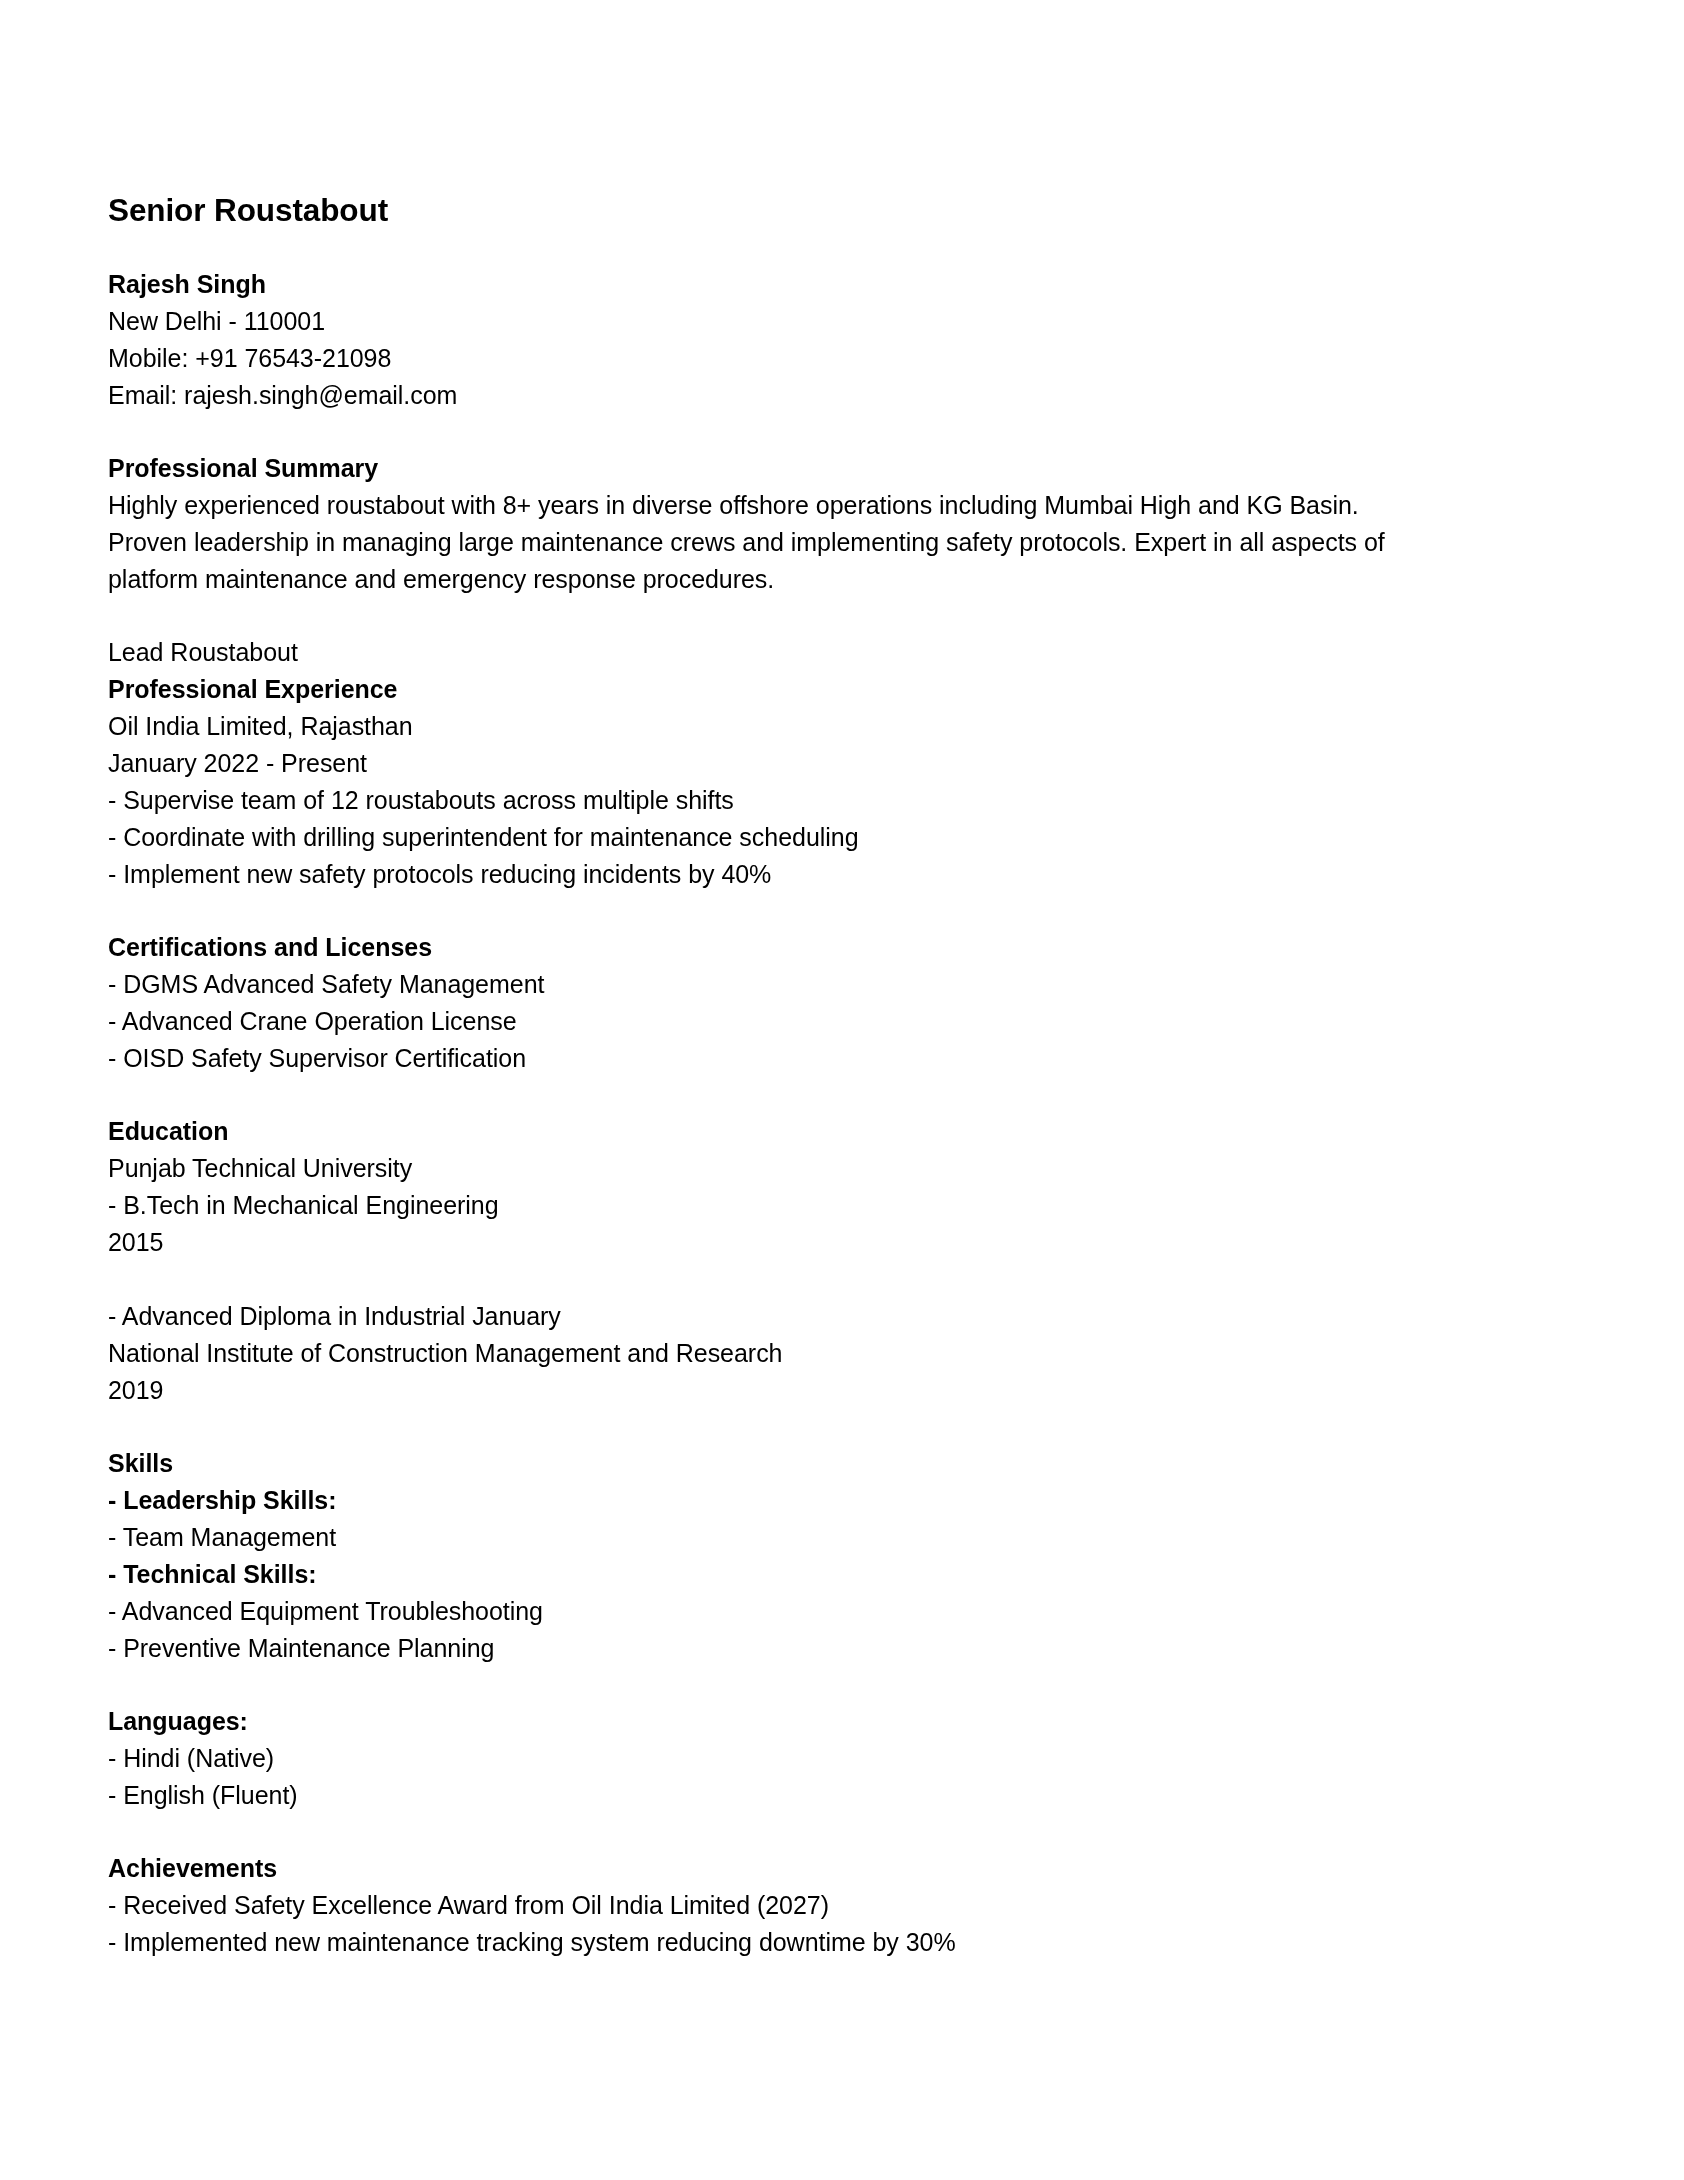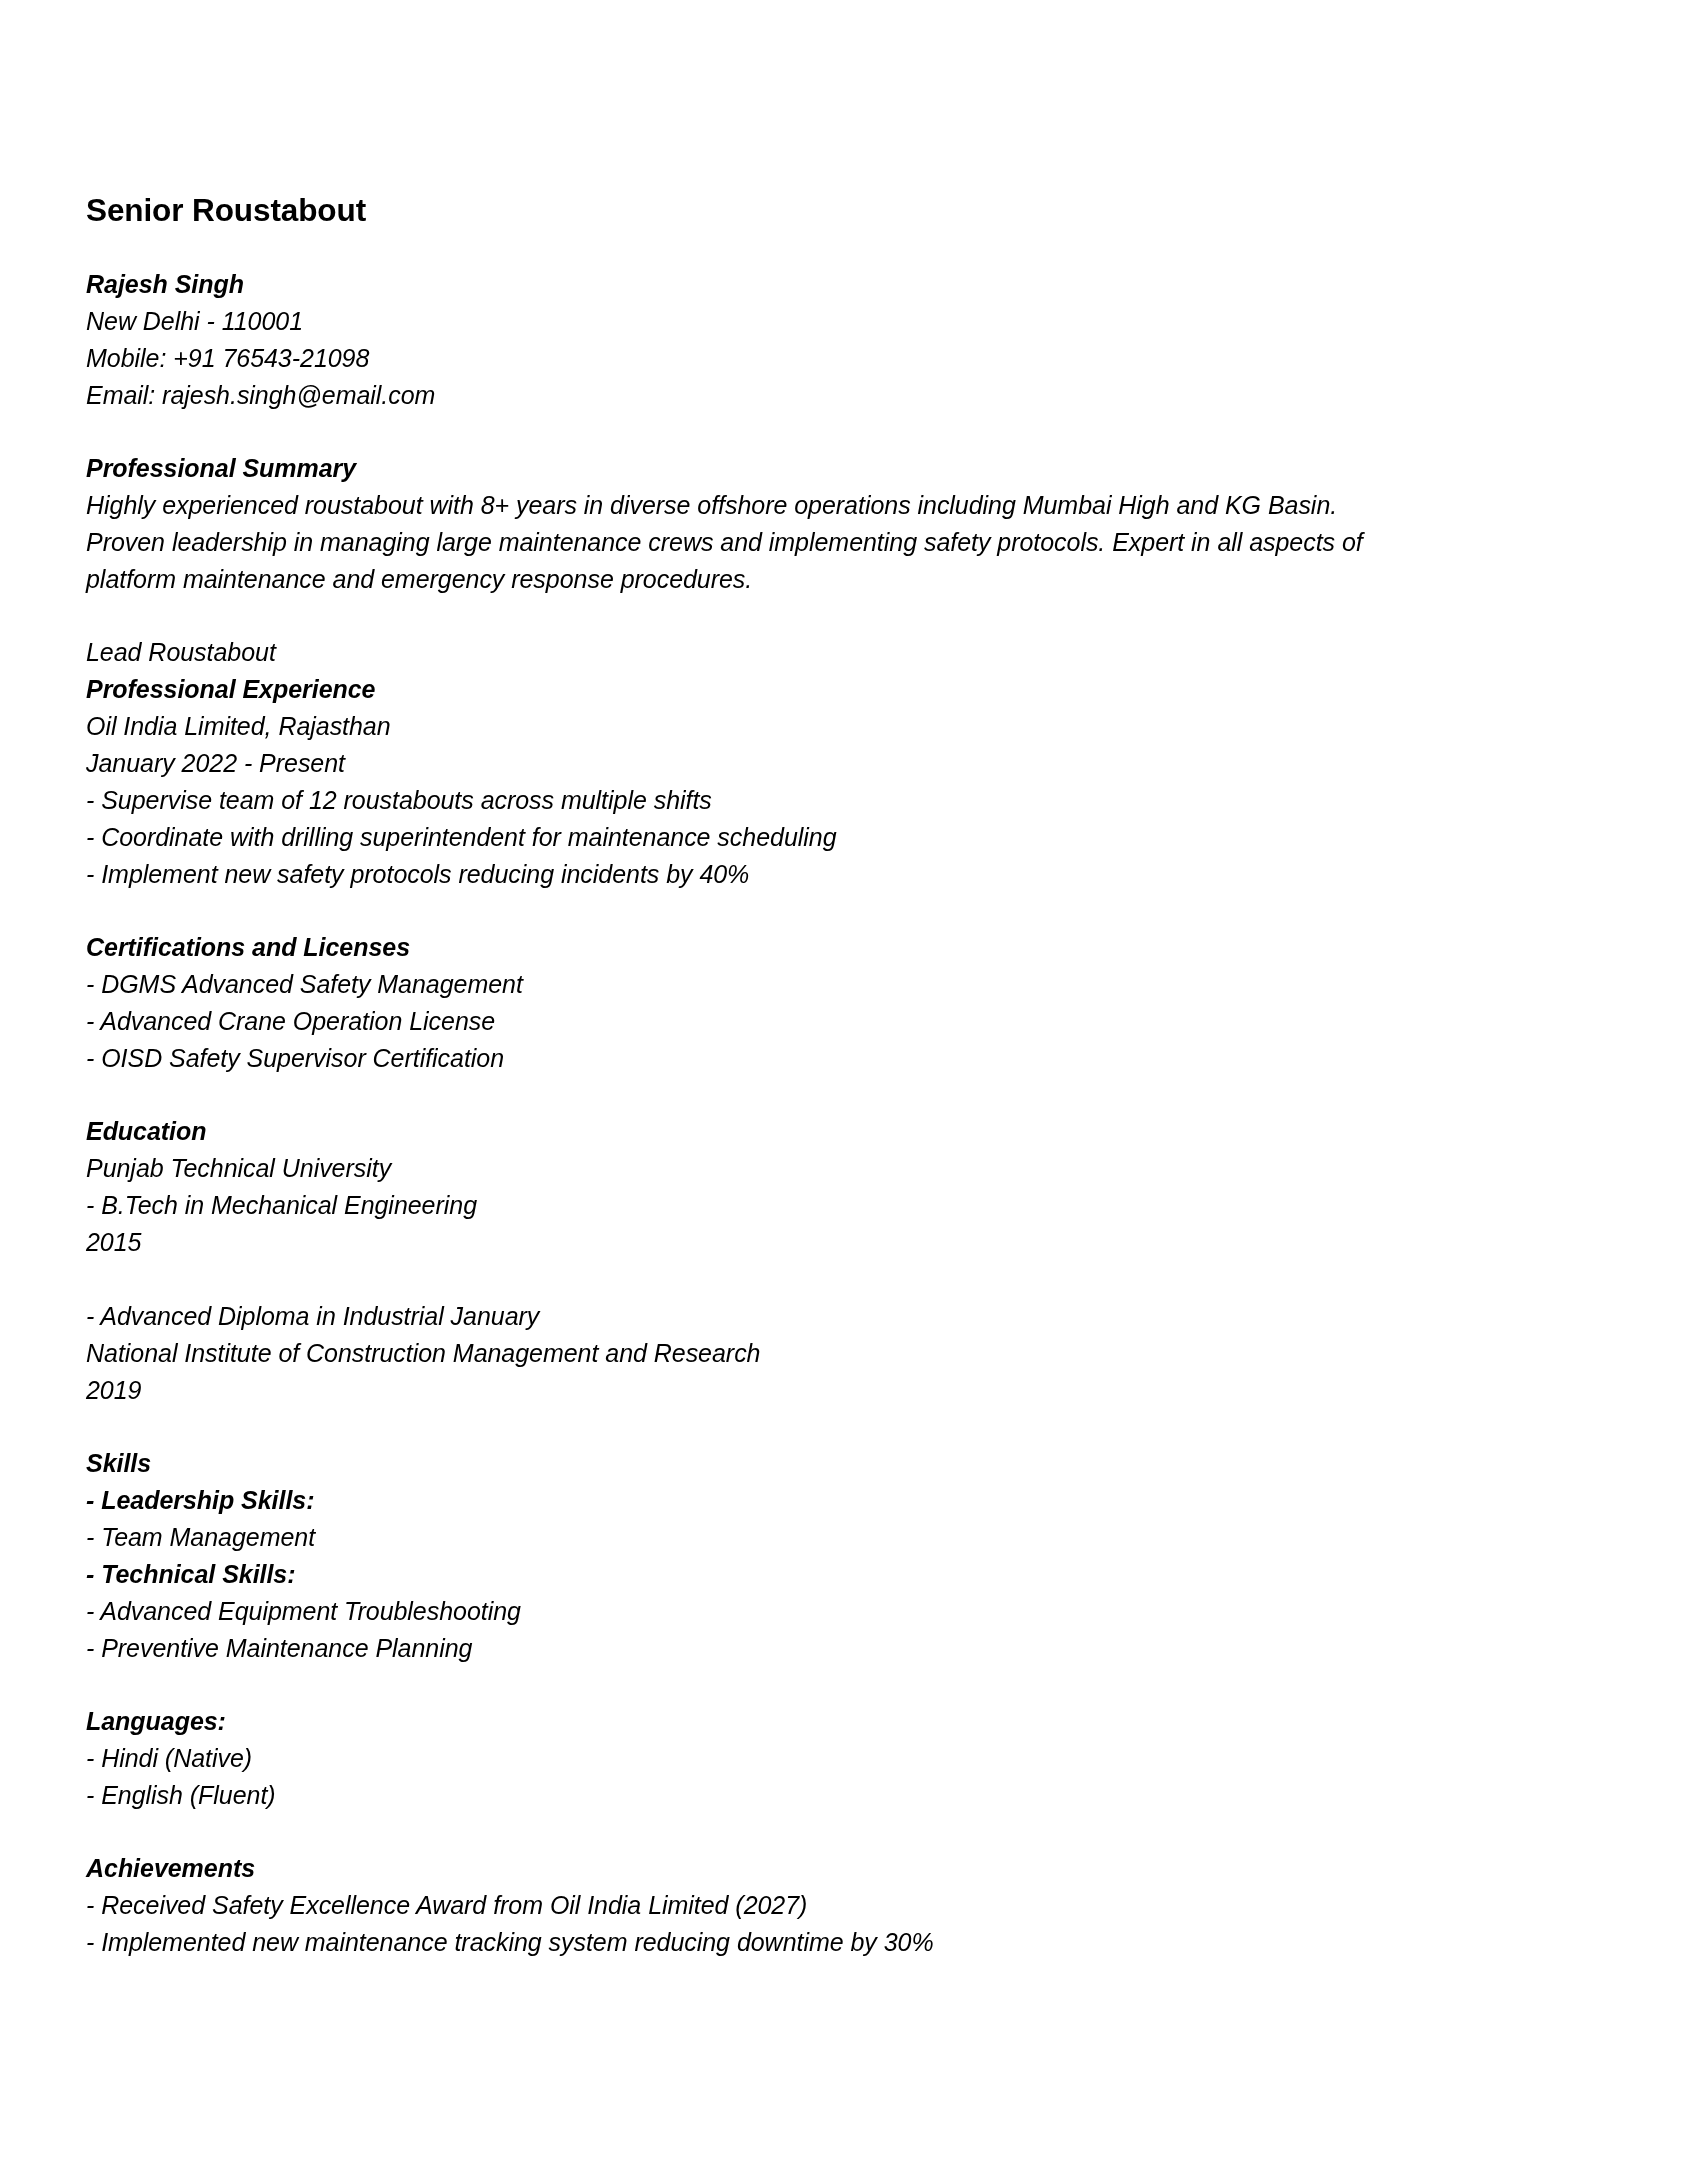--- a/index.html
+++ b/index.html
@@ -12,32 +12,31 @@
     height: 2181px;
     font-family: "Liberation Sans", sans-serif;
     color: #000000;
     -webkit-font-smoothing: antialiased;
   }
   .page {
     box-sizing: border-box;
     width: 1685px;
     height: 2062px;
     background: #ffffff;
-    padding: 192px 217px 0 86px;
+    padding: 192px 217px 0 108px;
   }
   .doc-title {
     font-size: 31.5px;
     font-weight: bold;
     line-height: 1.18;
     margin: 0 0 37px 0;
     letter-spacing: -0.1px;
   }
   .section {
     margin: 0 0 36px 0;
-    font-style: italic;
   }
   .section:last-child {
     margin-bottom: 0;
   }
   .line {
     font-size: 25px;
     line-height: 37px;
     font-weight: normal;
     white-space: pre-wrap;
     letter-spacing: -0.04px;

